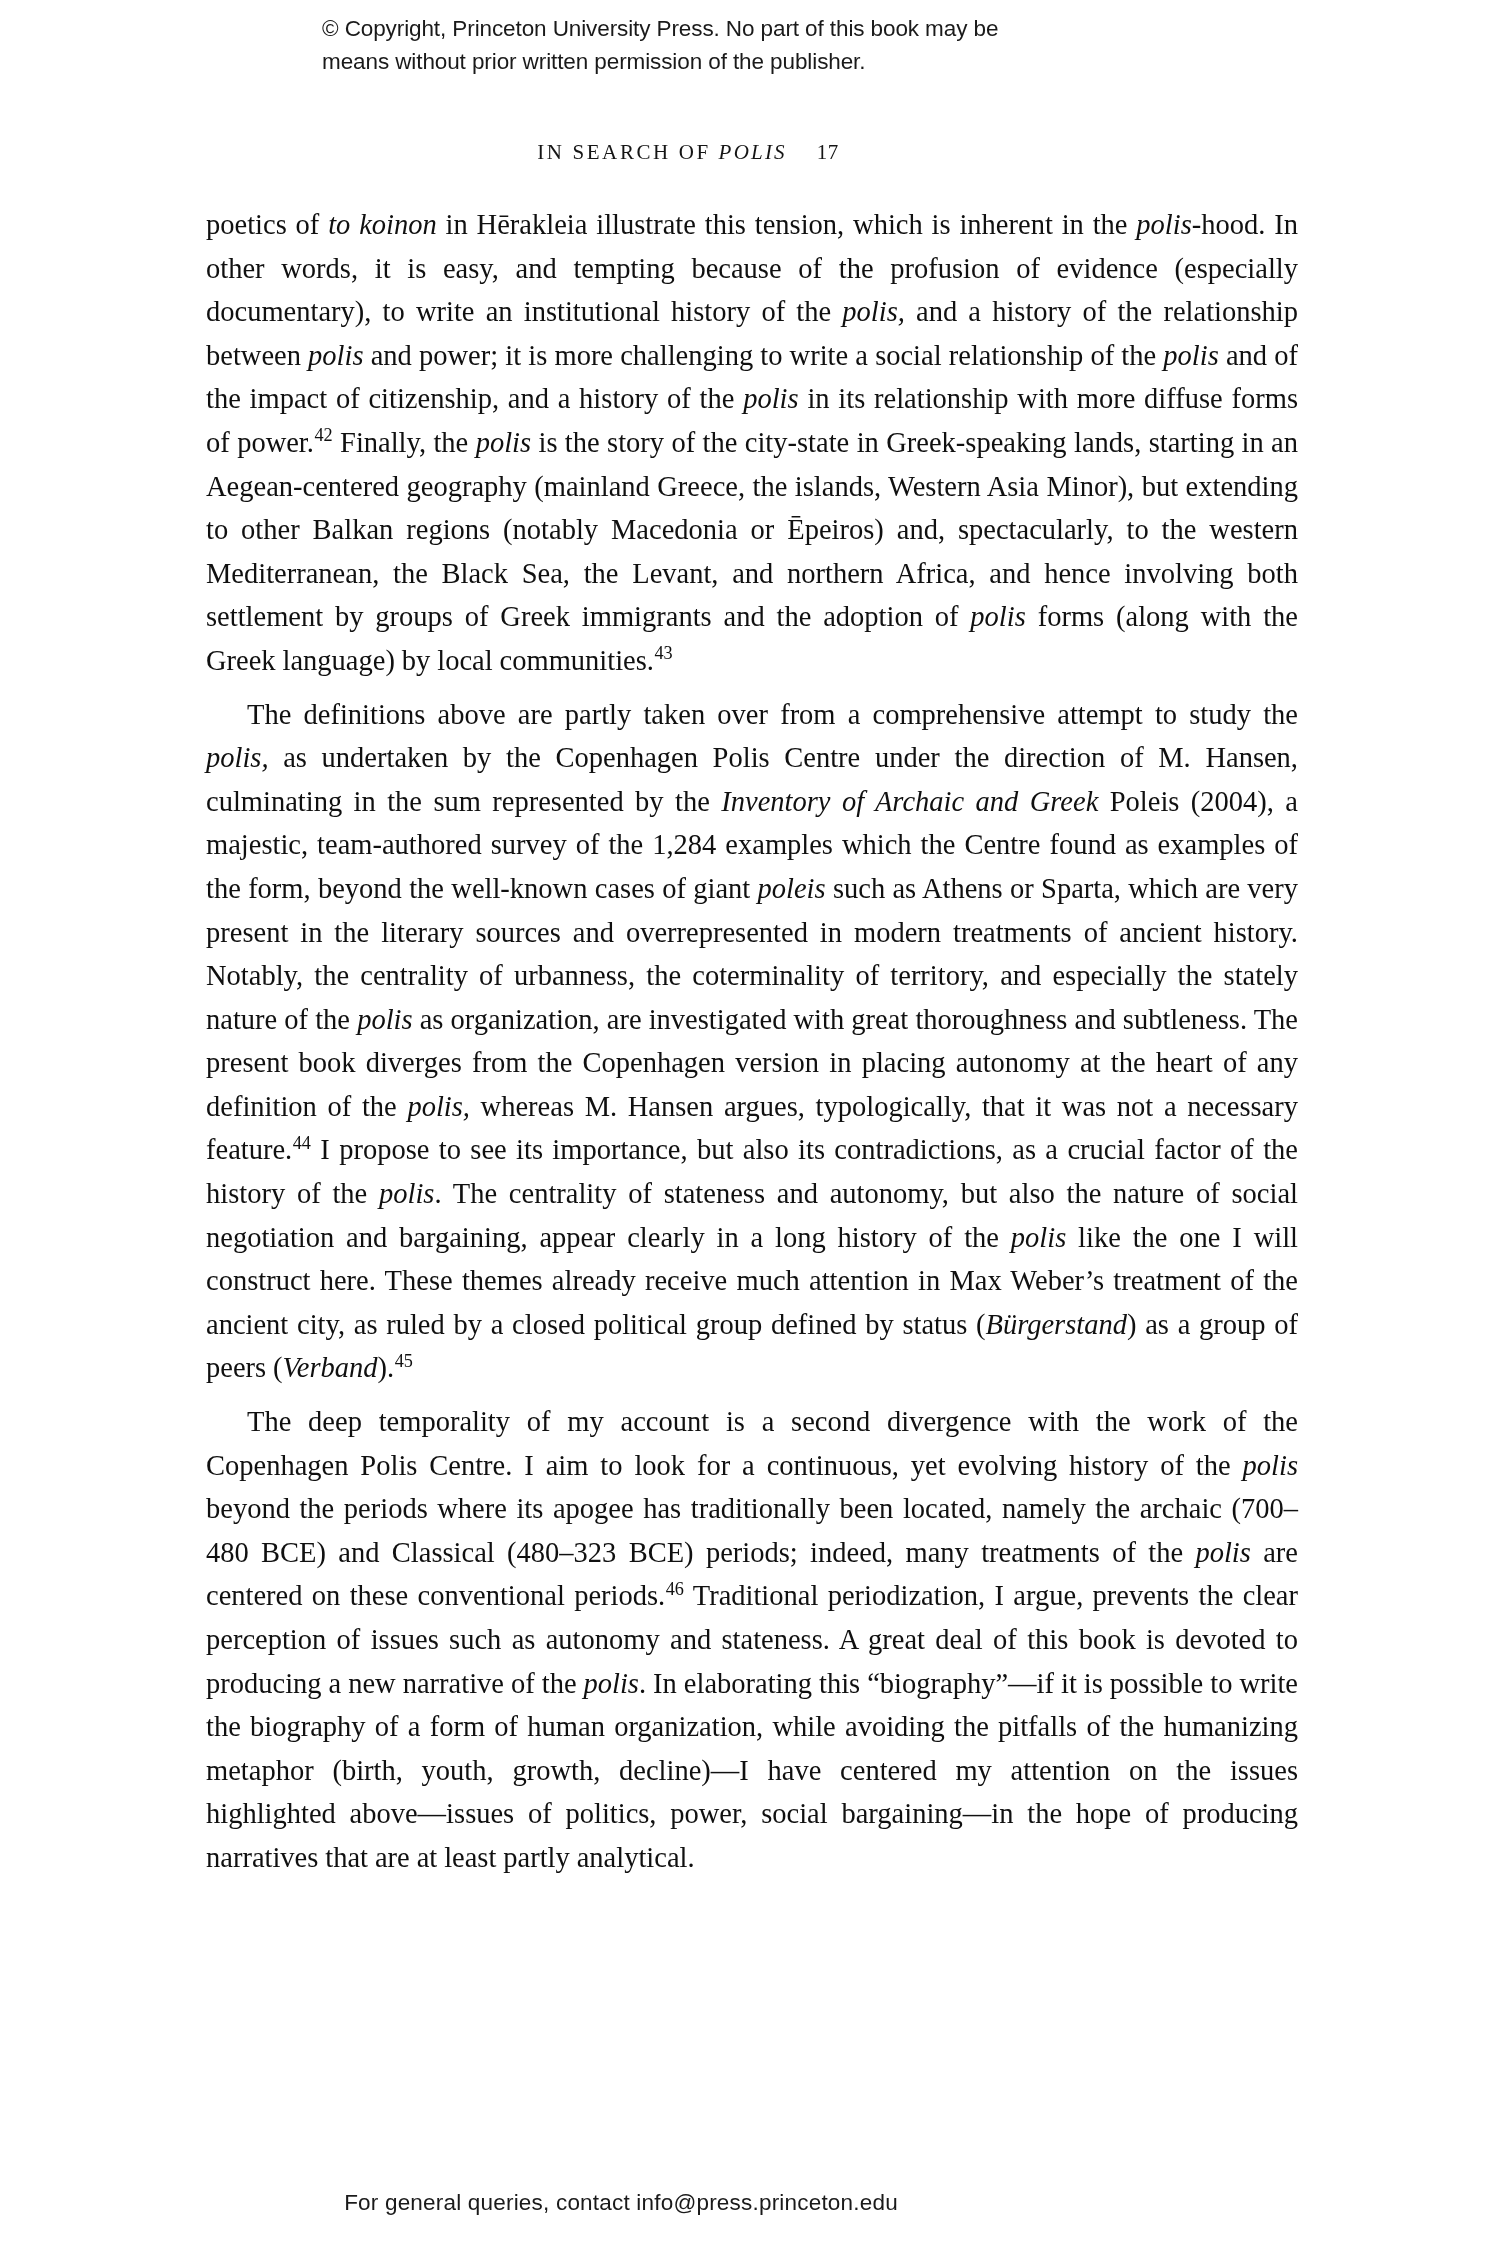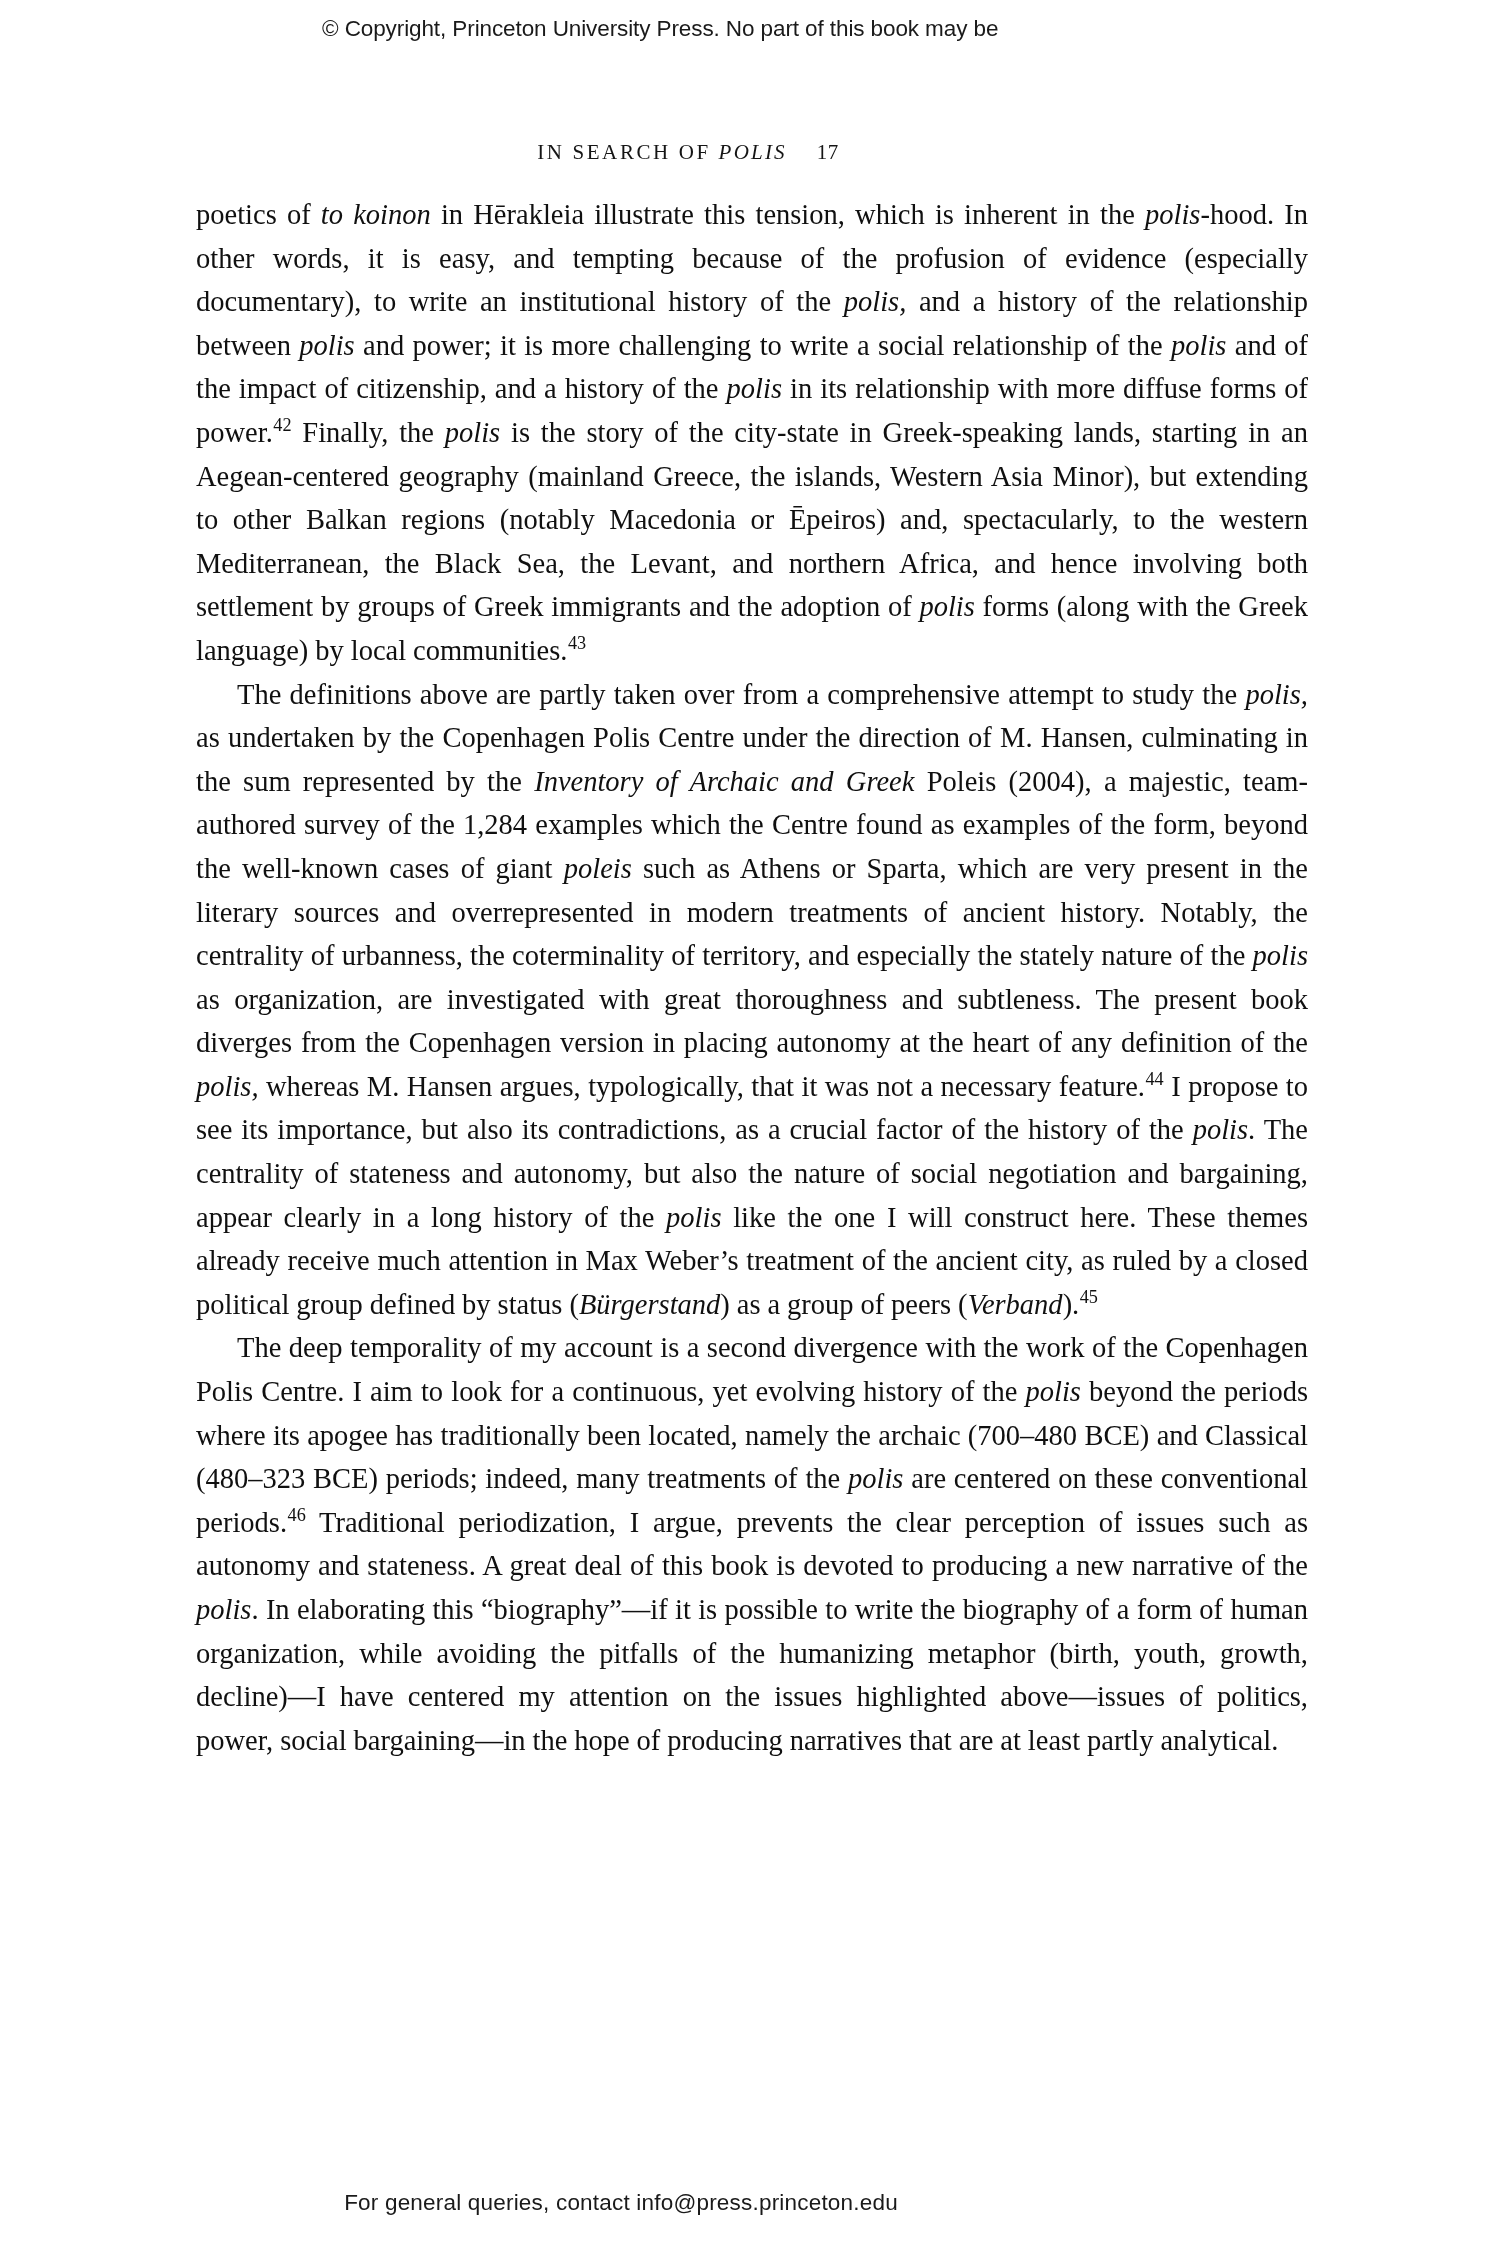--- a/index.html
+++ b/index.html
@@ -73,21 +73,21 @@
     position: absolute;
     left: 196px;
     top: 193px;
     width: 1112px;
     font-size: 28.5px;
     line-height: 43.6px;
     color: #101010;
     text-align: justify;
   }
   .para {
-    margin: 0;
+    margin: 10px;
     text-align: justify;
     text-align-last: left;
     word-spacing: -0.2px;
   }
   .para.indent {
     text-indent: 41px;
   }
   .para i, .para em {
     font-style: italic;
   }
@@ -111,20 +111,21 @@
     letter-spacing: 0.2px;
   }
 </style>
 </head>
 <body>
 
 <div class="page">
 
   <div class="copyright-notice">
     <span class="cline">© Copyright, Princeton University Press. No part of this book may be</span>
+    <span class="cline">means without prior written permission of the publisher.</span>
   </div>
 
   <div class="running-head">
     <span class="rh-inner">
       <span class="rh-label">IN SEARCH OF </span><span class="rh-italic">POLIS</span><span class="rh-page">17</span>
     </span>
   </div>
 
   <div class="body-text">
     <p class="para">poetics of <i>to koinon</i> in Hērakleia illustrate this tension, which is inherent in the <i>polis</i>-hood. In other words, it is easy, and tempting because of the profusion of evidence (especially documentary), to write an institutional history of the <i>polis,</i> and a history of the relationship between <i>polis</i> and power; it is more challenging to write a social relationship of the <i>polis</i> and of the impact of citizenship, and a history of the <i>polis</i> in its relationship with more diffuse forms of power.<sup class="fn">42</sup> Finally, the <i>polis</i> is the story of the city-state in Greek-speaking lands, starting in an Aegean-centered geography (mainland Greece, the islands, Western Asia Minor), but extending to other Balkan regions (notably Macedonia or Ēpeiros) and, spectacularly, to the western Mediterranean, the Black Sea, the Levant, and northern Africa, and hence involving both settlement by groups of Greek immigrants and the adoption of <i>polis</i> forms (along with the Greek language) by local communities.<sup class="fn">43</sup></p>

